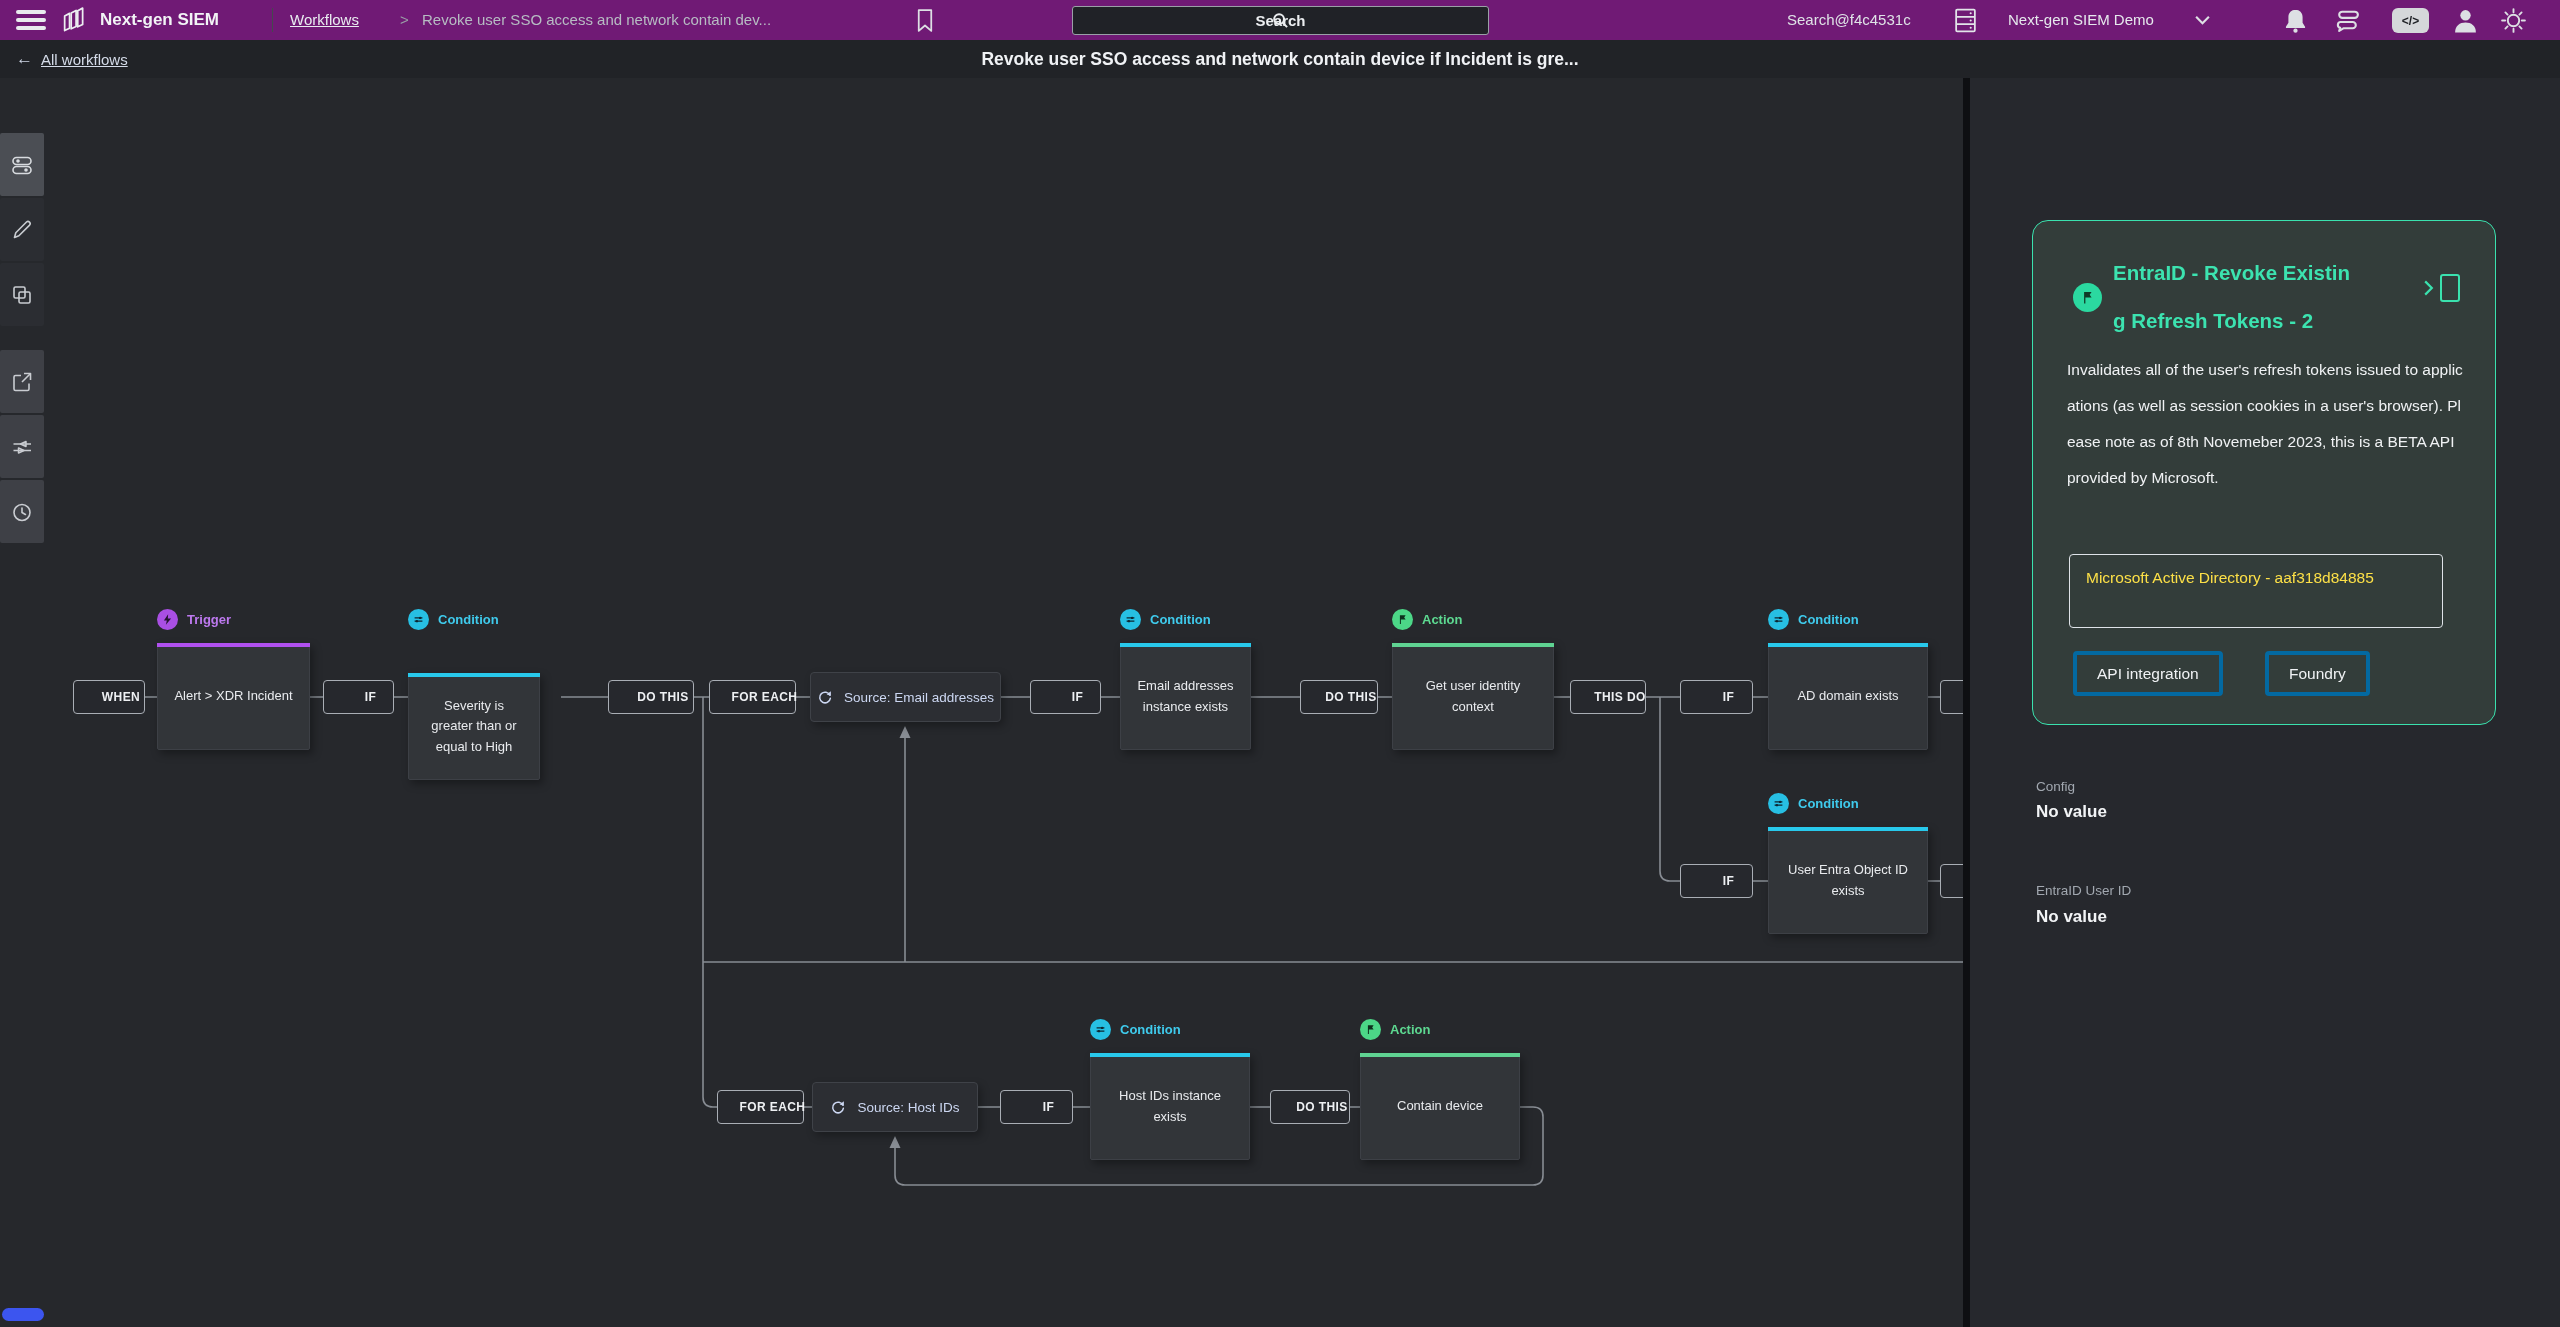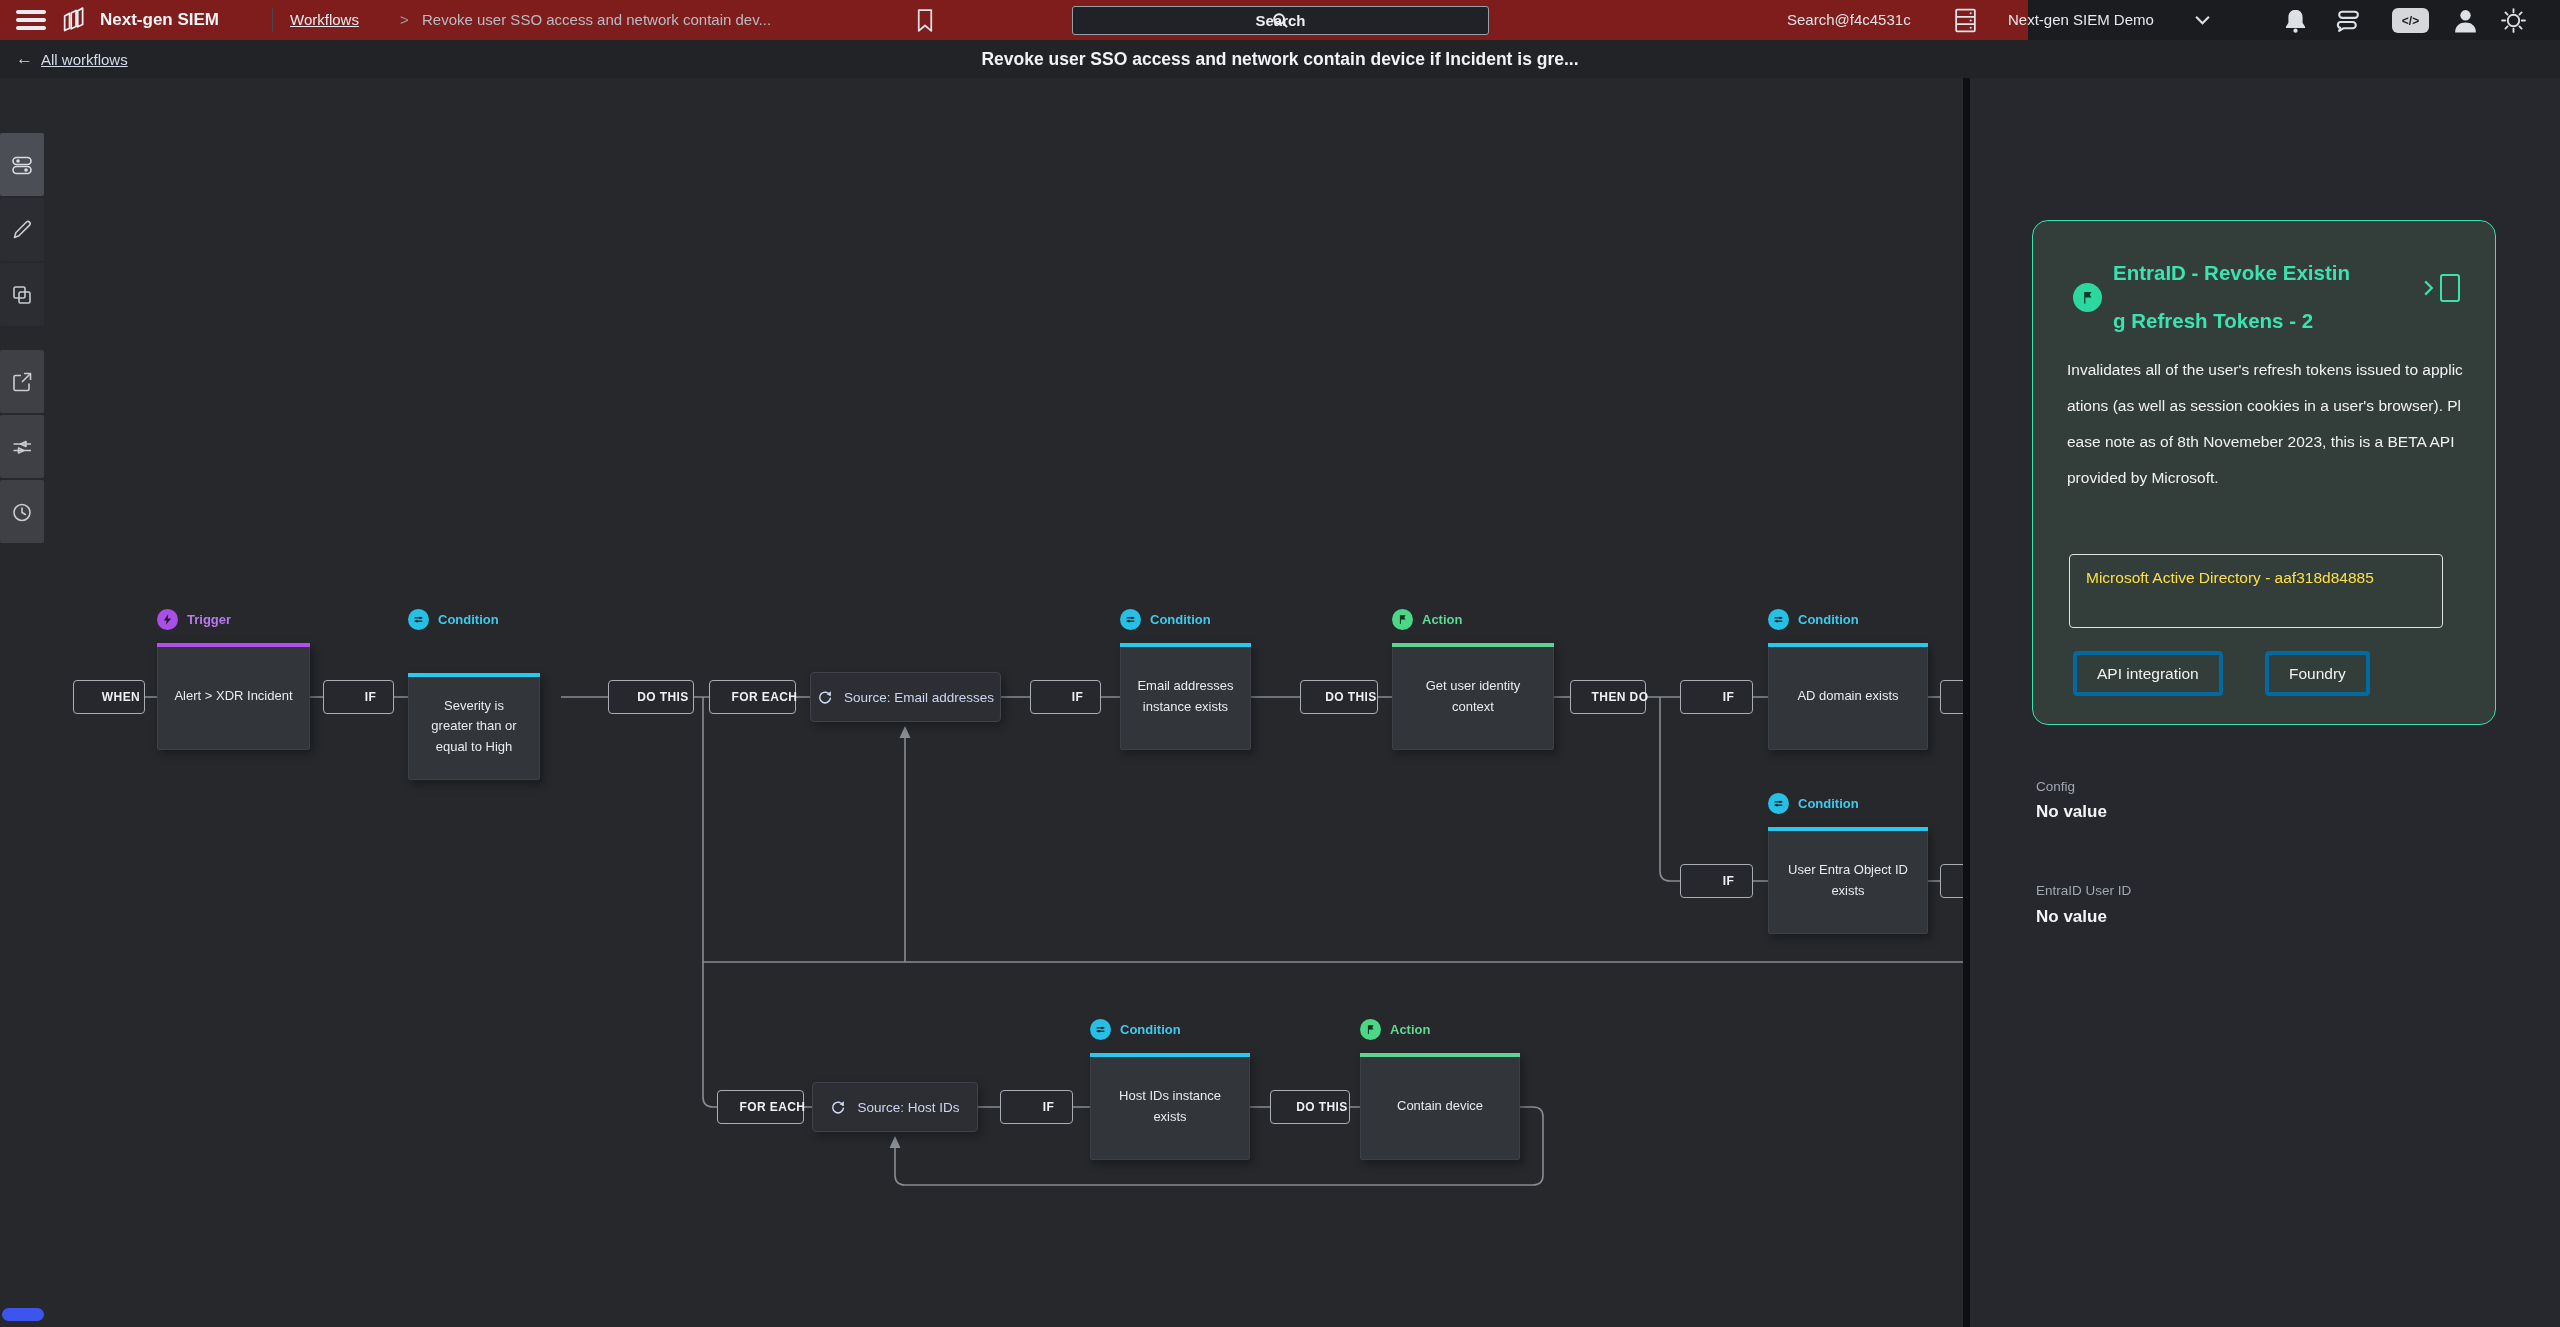--- a/index.html
+++ b/index.html
@@ -2,21 +2,21 @@
 <html><head>
 <meta charset="utf-8">
 <style>
   * { margin:0; padding:0; box-sizing:border-box; }
   html,body { background:#1a1c20; }
   body {
     width:2560px; height:1327px; position:relative; overflow:hidden;
     font-family:"Liberation Sans", sans-serif; color:#e8eaec;
   }
   
-  .topnav { position:absolute; top:0; left:0; width:2028px; height:40px; background:#7f1d1d; z-index:30; }
+  .topnav { position:absolute; top:0; left:0; width:2560px; height:40px; background:#701a75; z-index:30; }
   .topnav * { position:absolute; }
   .burger { left:16px; top:10px; width:30px; height:20px; cursor:pointer; }
   .burger i { position:absolute; left:0; width:30px; height:4px; background:#e9ebee; border-radius:2px; display:block; }
   .burger i:nth-child(1){top:0} .burger i:nth-child(2){top:8px} .burger i:nth-child(3){top:16px}
   .logo { left:60px; top:6px; width:28px; height:28px; }
   .apptitle { left:100px; top:10px; font-size:17px; font-weight:700; color:#f2f4f6; white-space:nowrap; }
   .navdiv { left:272px; top:8px; width:1px; height:24px; background:#45484e; }
   .bc-link { left:290px; top:11px; font-size:15px; color:#e9ecf0; text-decoration:underline; white-space:nowrap; cursor:pointer; }
   .bc-sep { left:400px; top:11px; font-size:15px; color:#9aa0a7; }
   .bc-page { left:422px; top:11px; font-size:15px; color:#b7bcc3; white-space:nowrap; }
@@ -328,21 +328,21 @@
     <svg width="16" height="16" viewBox="0 0 18 18" fill="none" stroke="#ccd7f2" stroke-width="1.7" stroke-linecap="round">
       <path d="M14.5 7 A6 6 0 1 0 15 10.5"></path>
         <polygon points="15.6,2.5 15.6,7.5 10.8,6.2" fill="#ccd7f2" stroke="none"></polygon>
     </svg>
     <span>Source: Email addresses</span>
   </div>
   <div class="pill" style="left:1030px; top:602px; width:71px;">IF</div>
   <div class="nbox" style="--c:#28c9ec; left:1120px; top:565px; width:131px;">Email addresses instance exists</div>
   <div class="pill" style="left:1300px; top:602px; width:78px;">DO THIS</div>
   <div class="nbox" style="--c:#5fd392; left:1392px; top:565px; width:162px;">Get user identity context</div>
-  <div class="pill" style="left:1570px; top:602px; width:76px;">THEN DO</div>
+  <div class="pill" style="left:1570px; top:602px; width:76px;">THIS DO</div>
   <div class="pill" style="left:1680px; top:602px; width:73px;">IF</div>
   <div class="nbox" style="--c:#28c9ec; left:1768px; top:565px; width:160px;">AD domain exists</div>
   <div class="pill" style="left:1940px; top:602px; width:86px;">DO THIS</div>
 
   <div class="pill" style="left:1680px; top:786px; width:73px;">IF</div>
   <div class="nbox" style="--c:#28c9ec; left:1768px; top:749px; width:160px;">User Entra Object ID exists</div>
   <div class="pill" style="left:1940px; top:786px; width:86px;">DO THIS</div>
 
   <div class="pill" style="left:717px; top:1012px; width:87px;">FOR EACH</div>
   <div class="srcbox" style="left:812px; top:1004px; width:166px;">

